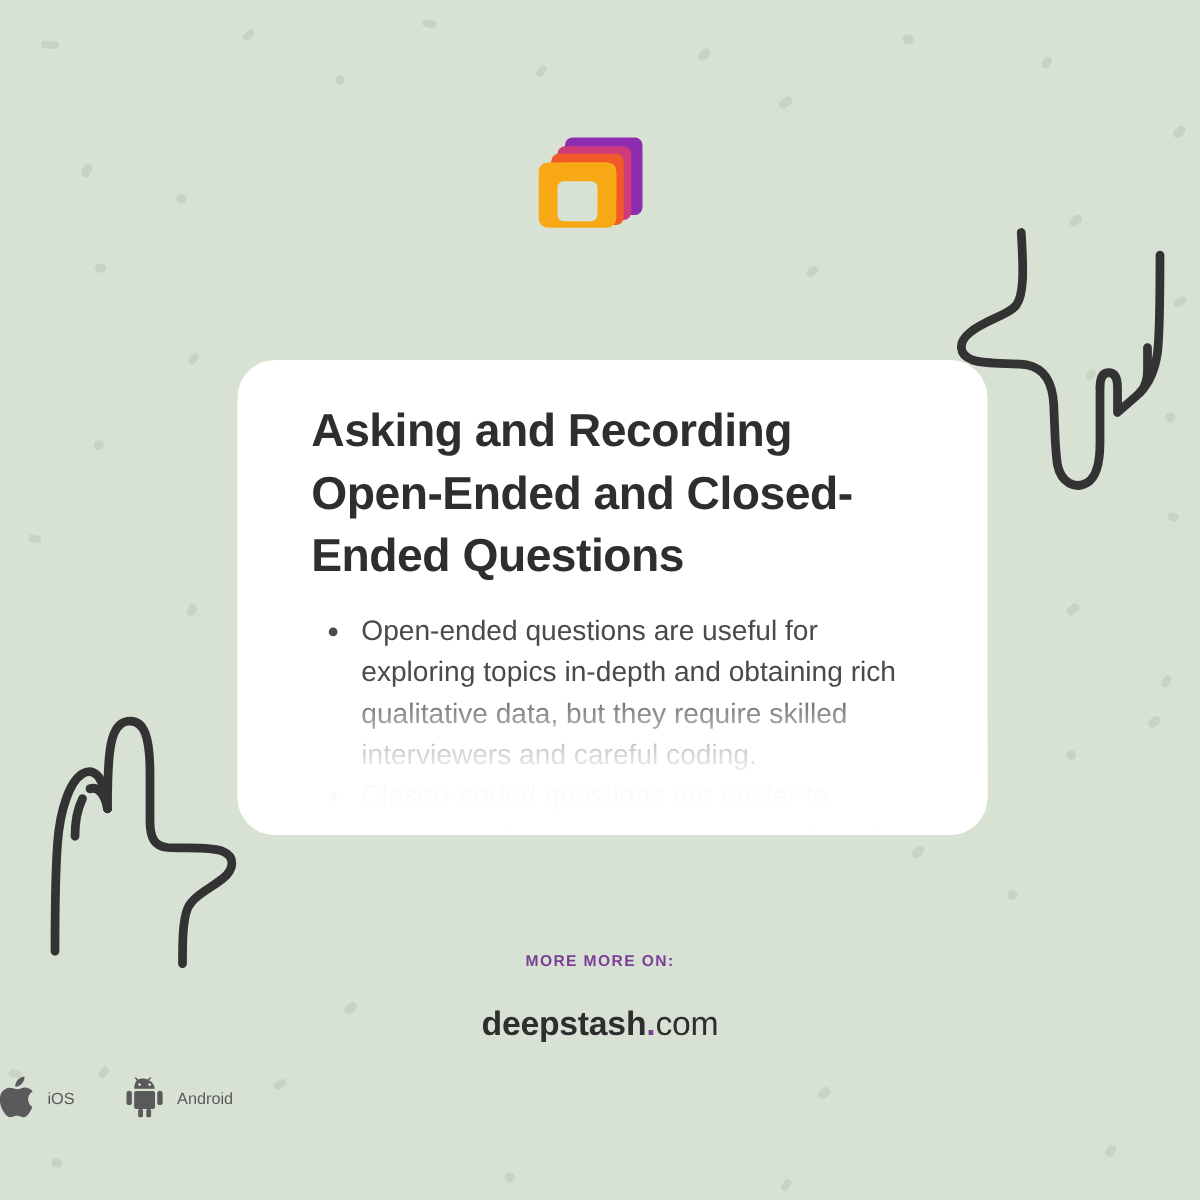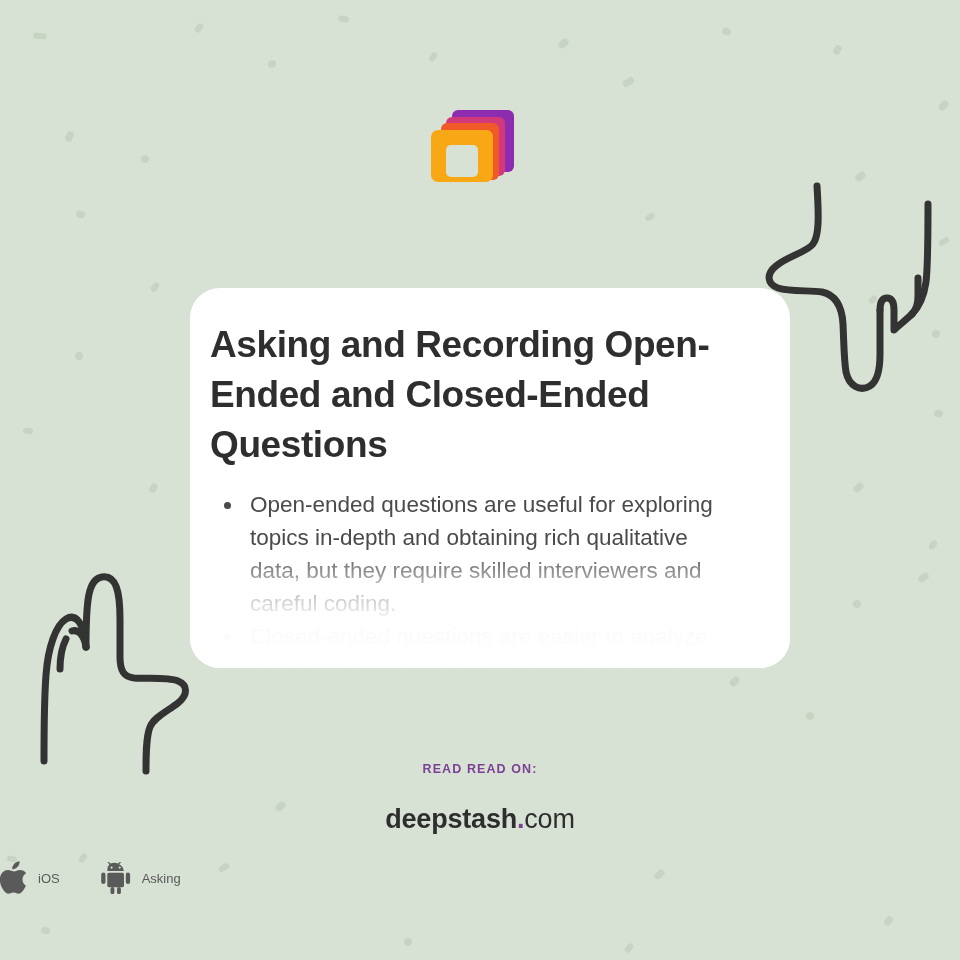--- a/index.html
+++ b/index.html
@@ -58,21 +58,21 @@
     top: 288px;
     width: 600px;
     height: 380px;
     background: #ffffff;
     border-radius: 30px;
     overflow: hidden;
   }
   #card-inner {
     position: absolute;
     left: 0; top: 0; right: 0;
-    padding: 32px 52px 0 20px;
+    padding: 32px 52px 0 59px;
     box-sizing: border-box;
   }
   #card-title {
     font-size: 37px;
     font-weight: 700;
     line-height: 1.35;
     color: #2e2e2e;
     letter-spacing: -0.4px;
     margin: 0 0 18px 0;
   }
@@ -231,21 +231,21 @@
       <h1 id="card-title">Asking and Recording Open-Ended and Closed-Ended Questions</h1>
       <ul id="bullets">
         <li>Open-ended questions are useful for exploring topics in-depth and obtaining rich qualitative data, but they require skilled interviewers and careful coding.</li>
         <li>Closed-ended questions are easier to analyze and compare, but they can limit the depth of information collected.</li>
       </ul>
     </div>
     <div id="card-fade"></div>
   </div>
 
   <div id="footer">
-    <div id="read-more">READ READ ON:</div>
+    <div id="read-more">MORE MORE ON:</div>
     <div id="wordmark">
       <span class="ds-name">deepstash</span><span class="ds-dot">.</span><span class="ds-tld">com</span>
     </div>
     <div id="stores">
 
       <div class="store">
         <span>
           <svg width="30" height="34" viewBox="0 0 30 34" xmlns="http://www.w3.org/2000/svg" fill="#5a5a5a">
             <path d="M19.6 0.2c0.2 2.1-0.7 4.1-2 5.6-1.3 1.5-3.4 2.7-5.4 2.5-0.2-2 0.8-4.1 2.1-5.5C15.7 1.2 18 0.1 19.6 0.2z"></path>
             <path d="M25.9 24.6c-0.7 1.6-1 2.3-1.9 3.7-1.3 2-3.1 4.5-5.3 4.5-2 0-2.5-1.3-5.2-1.3-2.7 0-3.3 1.3-5.3 1.3-2.2 0-3.9-2.2-5.2-4.2C-0.6 23.1-1 16.5 1.3 13c1.6-2.5 4.2-3.9 6.6-3.9 2.5 0 4 1.3 6.1 1.3 2 0 3.2-1.4 6.1-1.4 2.2 0 4.5 1.2 6.1 3.2C20.9 15 21.7 22.5 25.9 24.6z"></path>
@@ -260,19 +260,19 @@
             <path d="M9.4 2.2 7.6 0.3a0.6 0.6 0 0 1 0.9-0.8l2 2.1a10.6 10.6 0 0 1 7.6 0l2-2.1a0.6 0.6 0 0 1 0.9 0.8l-1.8 1.9A8.6 8.6 0 0 1 23.8 9H7.5A8.6 8.6 0 0 1 9.4 2.2z"></path>
             <circle cx="11.6" cy="5.6" r="1.1" fill="#d8e2d4"></circle>
             <circle cx="19.7" cy="5.6" r="1.1" fill="#d8e2d4"></circle>
             <rect x="7.3" y="10.8" width="16.7" height="14.4" rx="1.6"></rect>
             <rect x="1.2" y="10.6" width="4.3" height="11.4" rx="2.1"></rect>
             <rect x="25.8" y="10.6" width="4.3" height="11.4" rx="2.1"></rect>
             <rect x="10.5" y="25" width="3.9" height="7.2" rx="1.9"></rect>
             <rect x="17" y="25" width="3.9" height="7.2" rx="1.9"></rect>
           </svg>
         </span>
-        <span class="store-label">Asking</span>
+        <span class="store-label">Android</span>
       </div>
 
     </div>
   </div>
 
 </div>
 
 </body></html>

